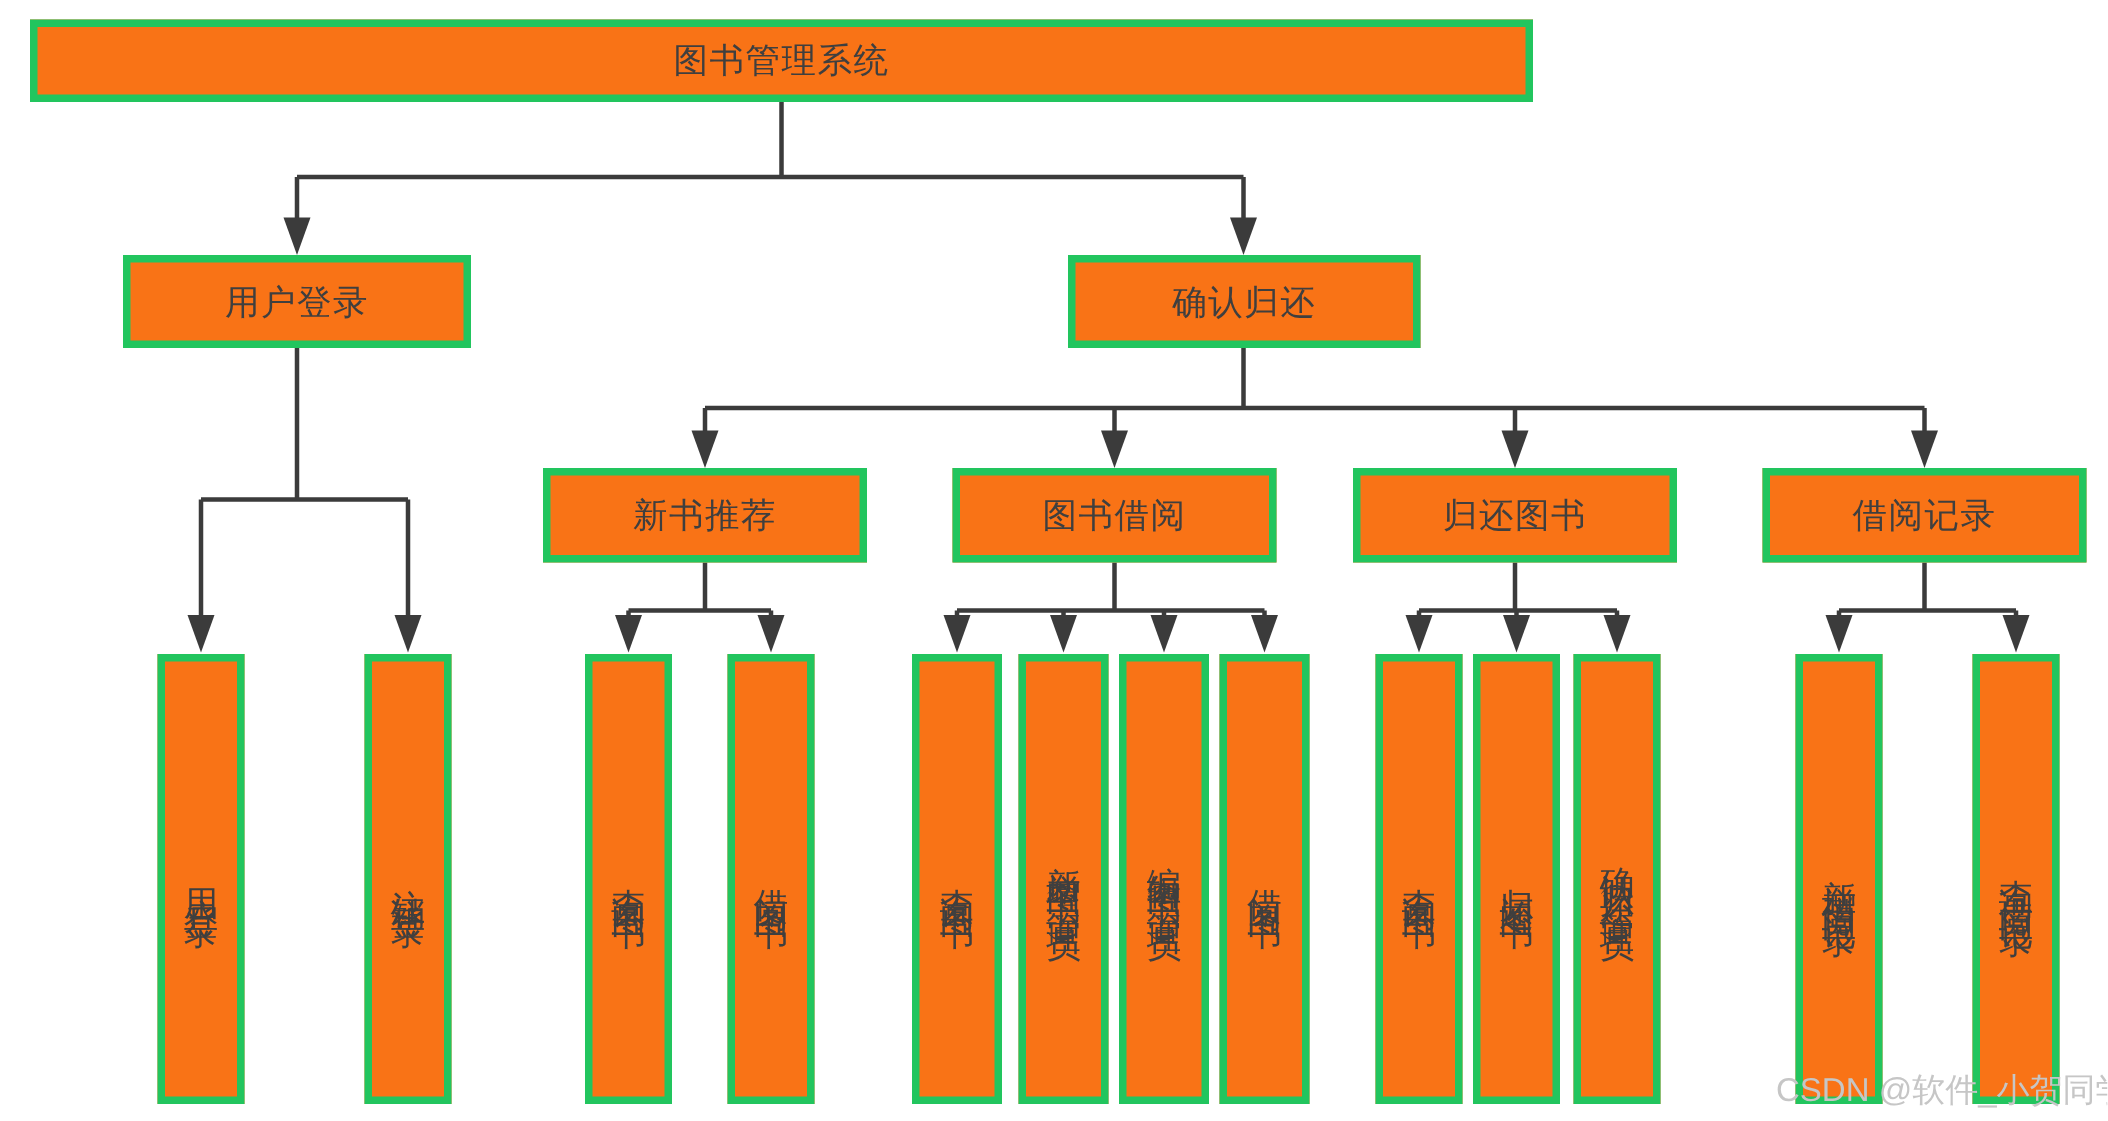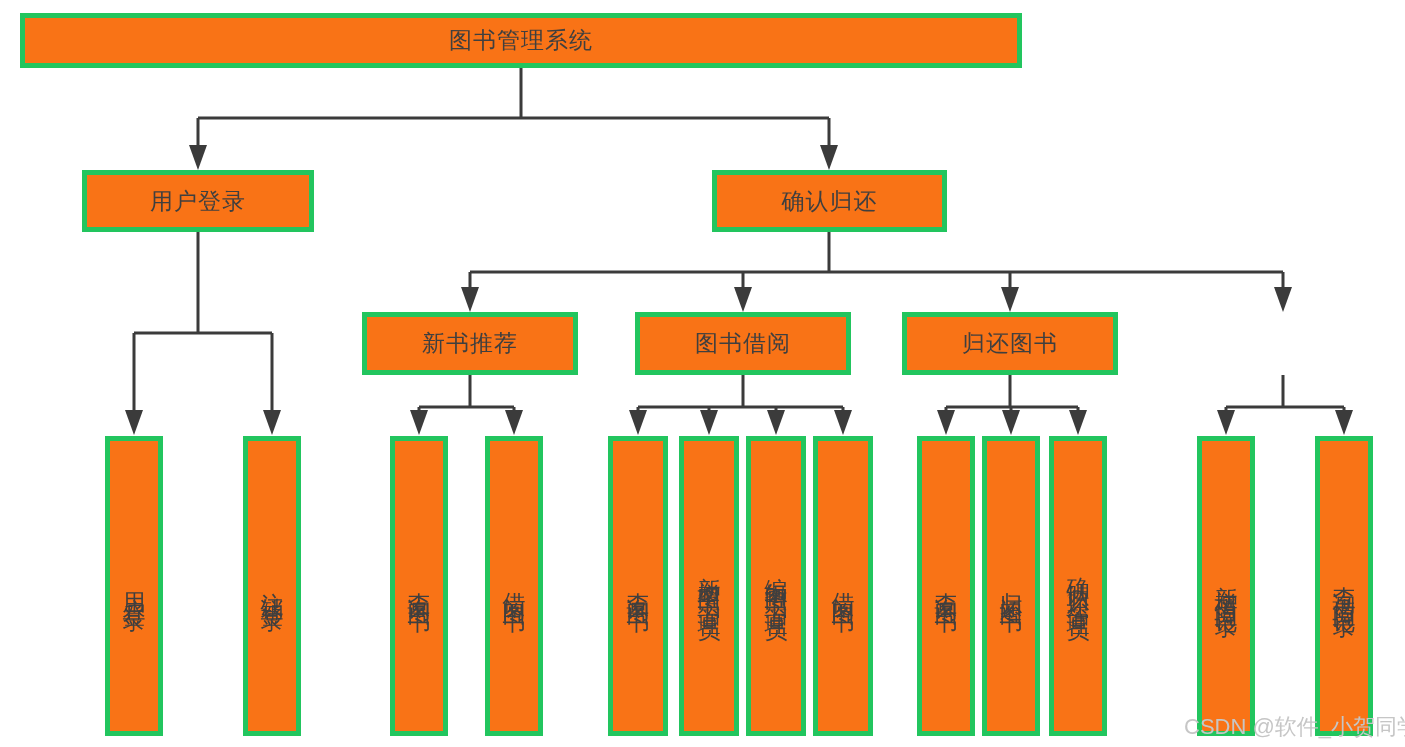--- a/index.html
+++ b/index.html
@@ -96,20 +96,21 @@
   </svg>
 
   <div class="nbox hbox" style="left:20px; top:13px; width:1002px; height:55px;">图书管理系统</div>
 
   <div class="nbox hbox" style="left:82px; top:170px; width:232px; height:62px;">用户登录</div>
   <div class="nbox hbox" style="left:712px; top:170px; width:235px; height:62px;">确认归还</div>
 
   <div class="nbox hbox" style="left:362px; top:312px; width:216px; height:63px;">新书推荐</div>
   <div class="nbox hbox" style="left:635px; top:312px; width:216px; height:63px;">图书借阅</div>
   <div class="nbox hbox" style="left:902px; top:312px; width:216px; height:63px;">归还图书</div>
+  <div class="nbox hbox" style="left:1175px; top:312px; width:216px; height:63px;">借阅记录</div>
 
   <div class="nbox vbox" style="left:105px; top:436px; width:58px; height:300px;">用户登录</div>
   <div class="nbox vbox" style="left:243px; top:436px; width:58px; height:300px;">注销登录</div>
 
   <div class="nbox vbox" style="left:390px; top:436px; width:58px; height:300px;">查询图书</div>
   <div class="nbox vbox" style="left:485px; top:436px; width:58px; height:300px;">借阅图书</div>
 
   <div class="nbox vbox" style="left:608px; top:436px; width:60px; height:300px;">查询图书</div>
   <div class="nbox vbox" style="left:679px; top:436px; width:60px; height:300px;">新增图书（管理员）</div>
   <div class="nbox vbox" style="left:746px; top:436px; width:60px; height:300px;">编辑图书（管理员）</div>

